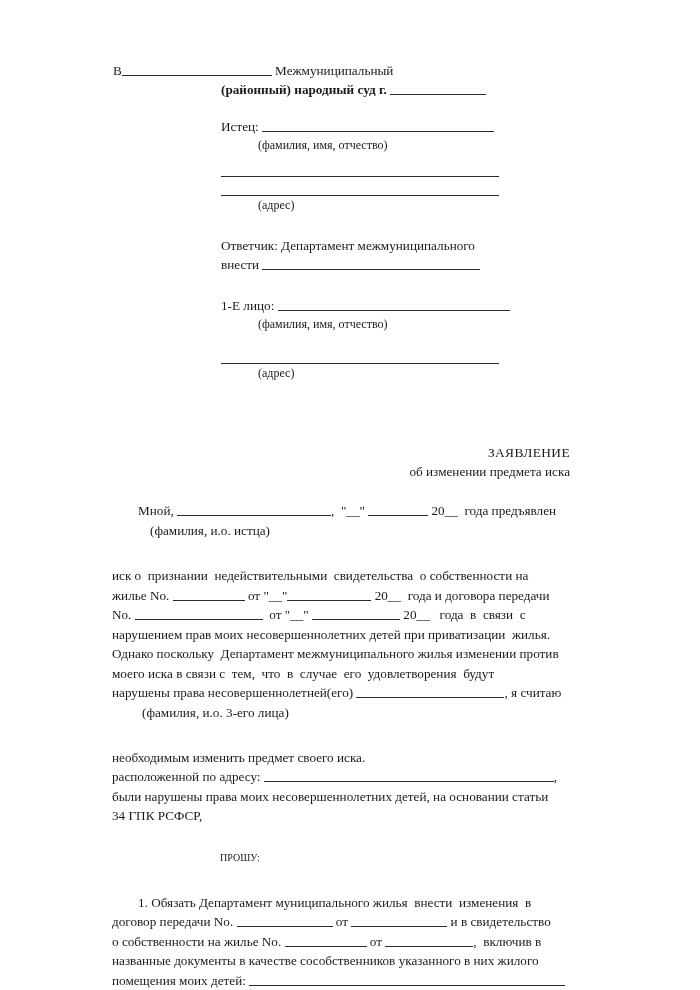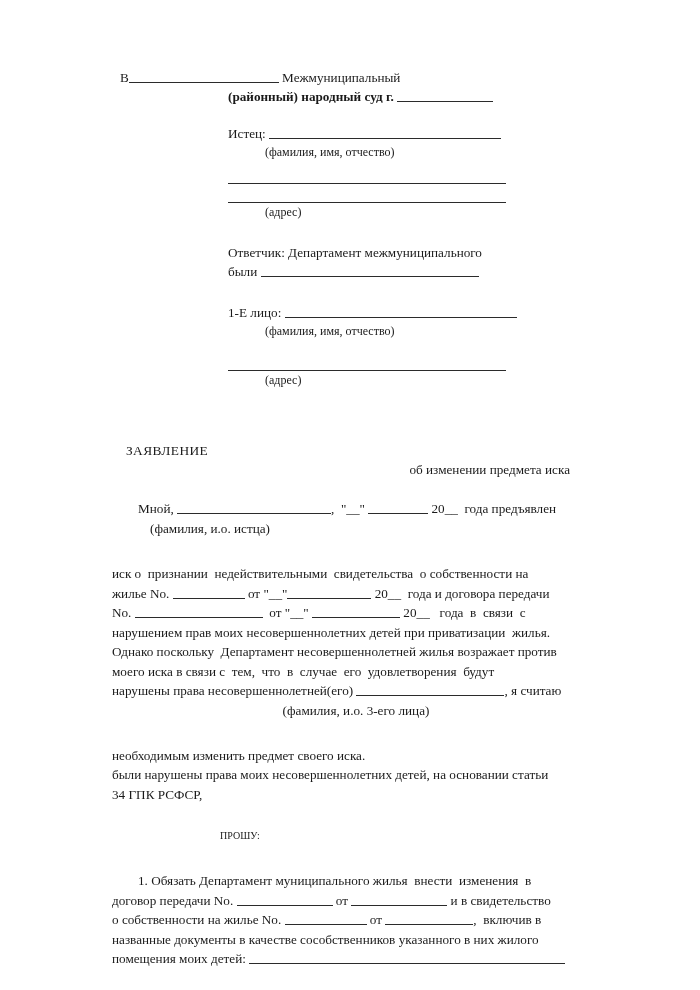--- a/index.html
+++ b/index.html
@@ -37,21 +37,21 @@
     margin-bottom: -1px;
   }
   .rule {
     border-bottom: 1px solid #2b2b2b;
     height: 0;
     font-size: 0;
     line-height: 0;
   }
 
   
-  .header-block { margin: 8px; }
+  .header-block { margin: 1px; }
   .hdr-line1 { font-size: 13.2px; line-height: 19px; }
   .hdr-line1 .blank { width: 150px; }
   .hdr-indent { padding-left: 108px; font-size: 13.2px; line-height: 19px; font-weight: bold; }
   .hdr-indent .blank.city { width: 96px; }
 
   .party {
     padding-left: 108px;
     font-size: 13.2px;
     line-height: 19px;
   }
@@ -68,43 +68,43 @@
   }
   .sp14 { height: 14px; }
   .sp18 { height: 18px; }
   .sp20 { height: 20px; }
   .sp22 { height: 22px; }
   .sp26 { height: 26px; }
   .sp30 { height: 30px; }
 
   
   .title {
-    text-align: left;
+    text-align: right;
     font-size: 13.4px;
     line-height: 19px;
     letter-spacing: 0.4px;
     padding-left: 14px;
+    margin-top: 16px;
   }
   .subtitle {
     text-align: right;
     font-size: 13.2px;
     line-height: 19px;
     padding-left: 14px;
   }
 
   
   .body-line {
     font-size: 13.2px;
     line-height: 19.5px;
     white-space: pre;
   }
   .indent-1 { padding-left: 26px; }
 
   .center-cap {
-    text-align: center;
     font-size: 13.2px;
     line-height: 19px;
   }
   .proshu {
     padding-left: 108px;
     font-size: 10px;
     line-height: 19px;
   }
 </style>
 </head>
@@ -127,21 +127,21 @@
       <div class="sp22"></div>
 
       <div class="rule addr-rule"></div>
       <div class="sp18"></div>
       <div class="rule addr-rule"></div>
       <div class="caption">(адрес)</div>
 
       <div class="sp22"></div>
 
       <div class="party">Ответчик: Департамент межмуниципального</div>
-      <div class="party"><span>были</span> <span class="blank dept"></span></div>
+      <div class="party"><span>внести</span> <span class="blank dept"></span></div>
 
       <div class="sp22"></div>
 
       <div class="party"><span>1-Е лицо:</span> <span class="blank name"></span></div>
       <div class="caption">(фамилия, имя, отчество)</div>
 
       <div class="sp30"></div>
 
       <div class="rule addr-rule"></div>
       <div class="caption">(адрес)</div>
@@ -160,31 +160,32 @@
 
     <div class="sp26"></div>
 
     <div class="body-line">иск о  признании  недействительными  свидетельства  о собственности на</div>
 
     <div class="body-line"><span>жилье No.</span> <span class="blank" style="width:72px"></span> <span>от "__"</span><span class="blank" style="width:84px"></span> <span>20__  года и договора передачи</span></div>
 
     <div class="body-line"><span>No.</span> <span class="blank" style="width:128px"></span>  <span>от "__"</span> <span class="blank" style="width:88px"></span> <span>20__   года  в  связи  с</span></div>
 
     <div class="body-line">нарушением прав моих несовершеннолетних детей при приватизации  жилья.</div>
-    <div class="body-line">Однако поскольку  Департамент несовершеннолетней жилья возражает против</div>
+    <div class="body-line">Однако поскольку  Департамент межмуниципального жилья изменении против</div>
     <div class="body-line">моего иска в связи с  тем,  что  в  случае  его  удовлетворения  будут</div>
 
     <div class="body-line"><span>нарушены права несовершеннолетней(его)</span> <span class="blank" style="width:148px"></span><span>, я считаю</span></div>
 
     <div class="center-cap" style="padding-left:30px">(фамилия, и.о. 3-его лица)</div>
 
     <div class="sp26"></div>
 
     <div class="body-line">необходимым изменить предмет своего иска.</div>
 
+    <div class="body-line"><span>расположенной по адресу:</span> <span class="blank" style="width:290px"></span><span>,</span></div>
 
     <div class="body-line">были нарушены права моих несовершеннолетних детей, на основании статьи</div>
     <div class="body-line">34 ГПК РСФСР,</div>
 
     <div class="sp22"></div>
 
     <div class="proshu">ПРОШУ:</div>
 
     <div class="sp26"></div>
 

